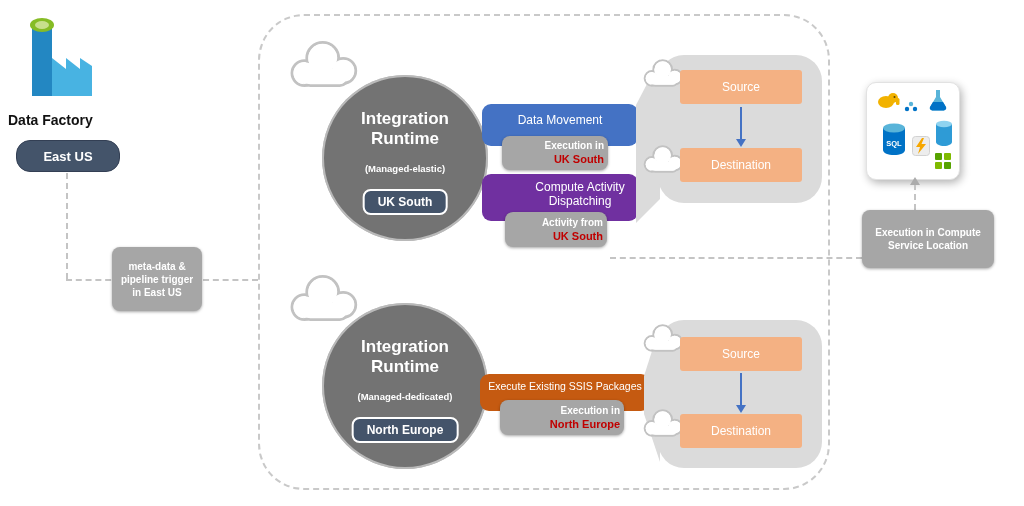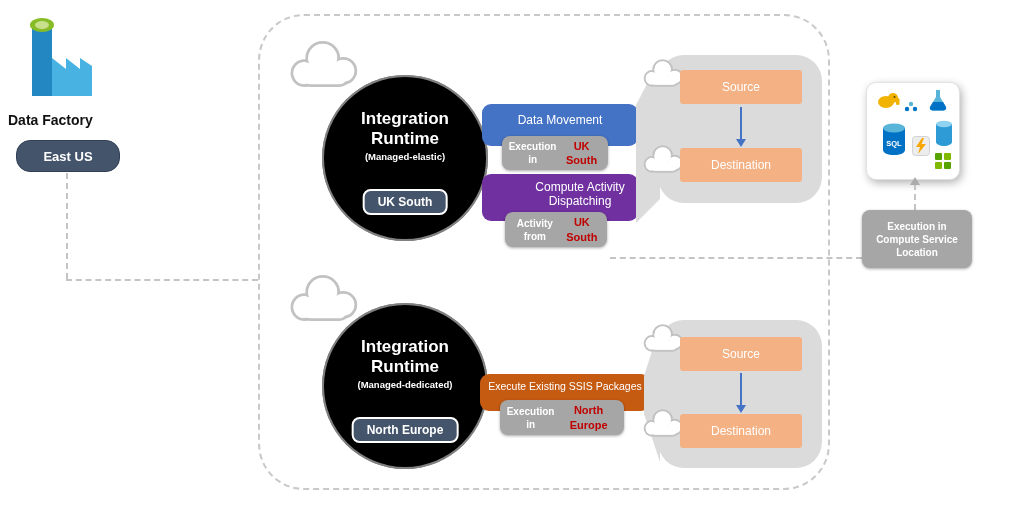--- a/index.html
+++ b/index.html
@@ -9,29 +9,29 @@
 
   
   .dash-h{border-top:2px dashed #C4C4C4;height:0;}
   .dash-v{border-left:2px dashed #C4C4C4;width:0;}
   .big-dashed{border:2px dashed #C9C9C9;border-radius:46px;}
 
   
   .slate-pill{background:#44546A;color:#fff;border-radius:14px;border:1px solid #333F54;
     display:flex;align-items:center;justify-content:center;font-weight:bold;font-size:13px;}
   .gray-badge{background:#A6A6A6;color:#fff;border-radius:8px;font-weight:bold;font-size:10px;
-    display:flex;flex-direction:row;align-items:center;justify-content:center;text-align:center;
+    display:flex;flex-direction:column;align-items:flex-end;justify-content:center;text-align:center;
     line-height:1.3;box-shadow:0 1px 3px rgba(0,0,0,.35);padding:2px 4px;}
   .red-region{color:#C00000;font-size:11px;font-weight:bold;}
 
   
-  .runtime-circle{border-radius:50%;background:#000000;color:#fff;text-align:center;
+  .runtime-circle{border-radius:50%;background:#737373;color:#fff;text-align:center;
     box-shadow:0 0 0 2px rgba(255,255,255,.5) inset;}
   .runtime-title{font-size:17px;font-weight:bold;line-height:1.18;width:112px;margin:34px auto 0;}
-  .runtime-sub{font-size:9.5px;font-weight:bold;margin-top:2px;}
+  .runtime-sub{font-size:9.5px;font-weight:bold;margin-top:14px;}
   .region-pill{position:absolute;left:50%;transform:translateX(-50%);top:114px;
     background:#44546A;color:#fff;border:2px solid #fff;border-radius:8px;
     font-weight:bold;font-size:12px;padding:4px 13px;white-space:nowrap;}
 
   
   .act-box{color:#fff;border-radius:9px;text-align:center;}
   .act-blue{background:#4472C4;font-size:12px;padding-top:9px;}
   .act-purple{background:#7030A0;font-size:12px;line-height:1.2;padding-top:6px;}
   .act-orange{background:#C55A11;font-size:10.5px;padding-top:6px;}
 
@@ -65,20 +65,23 @@
     <ellipse cx="16" cy="13" rx="7" ry="4" fill="#C8DF8C"></ellipse>
     <polygon points="26,84 26,46 40,57 40,46 54,57 54,46 66,54 66,84" fill="#48B3E2"></polygon>
   </svg>
   <div class="abs df-label" style="left:8px;top:112px;width:110px;">Data Factory</div>
   <div class="abs slate-pill" style="left:16px;top:140px;width:104px;height:32px;">
     <span>East US</span>
   </div>
 
   <div class="abs dash-v" style="left:66px;top:173px;height:106px;"></div>
   <div class="abs dash-h" style="left:66px;top:279px;width:192px;"></div>
+  <div class="abs gray-badge" style="left:112px;top:247px;width:90px;height:64px;">
+    <span>meta-data &amp; pipeline trigger in East US</span>
+  </div>
 
   <div class="abs big-dashed" style="left:258px;top:14px;width:572px;height:476px;"></div>
 
   <svg class="abs" style="left:284px;top:36px;" width="82" height="56" viewBox="0 0 72 48">
     <g stroke="#C2C2C2" stroke-width="2.5" fill="#fff">
       <circle cx="18" cy="32" r="11"></circle>
         <circle cx="34" cy="19" r="14"></circle>
         <circle cx="52" cy="30" r="11"></circle>
       <rect x="16" y="27" width="40" height="16" rx="7"></rect>
     </g>
@@ -193,21 +196,21 @@
   <svg class="abs" style="left:934px;top:152px;" width="18" height="18" viewBox="0 0 18 18">
     <rect x="1" y="1" width="7" height="7" rx="1" fill="#57A300"></rect>
     <rect x="10" y="1" width="7" height="7" rx="1" fill="#7FBA00"></rect>
     <rect x="1" y="10" width="7" height="7" rx="1" fill="#7FBA00"></rect>
     <rect x="10" y="10" width="7" height="7" rx="1" fill="#57A300"></rect>
   </svg>
 
   <div class="abs dash-h" style="left:610px;top:257px;width:252px;"></div>
   <div class="abs dash-v" style="left:914px;top:184px;height:26px;"></div>
   <div class="abs gray-head-up" style="left:910px;top:177px;"></div>
-  <div class="abs gray-badge" style="left:862px;top:210px;width:110px;height:58px;">
+  <div class="abs gray-badge" style="left:862px;top:210px;width:132px;height:58px;">
     <span>Execution in Compute Service Location</span>
   </div>
 
   <svg class="abs" style="left:284px;top:270px;" width="82" height="56" viewBox="0 0 72 48">
     <g stroke="#C2C2C2" stroke-width="2.5" fill="#fff">
       <circle cx="18" cy="32" r="11"></circle>
         <circle cx="34" cy="19" r="14"></circle>
         <circle cx="52" cy="30" r="11"></circle>
       <rect x="16" y="27" width="40" height="16" rx="7"></rect>
     </g>

